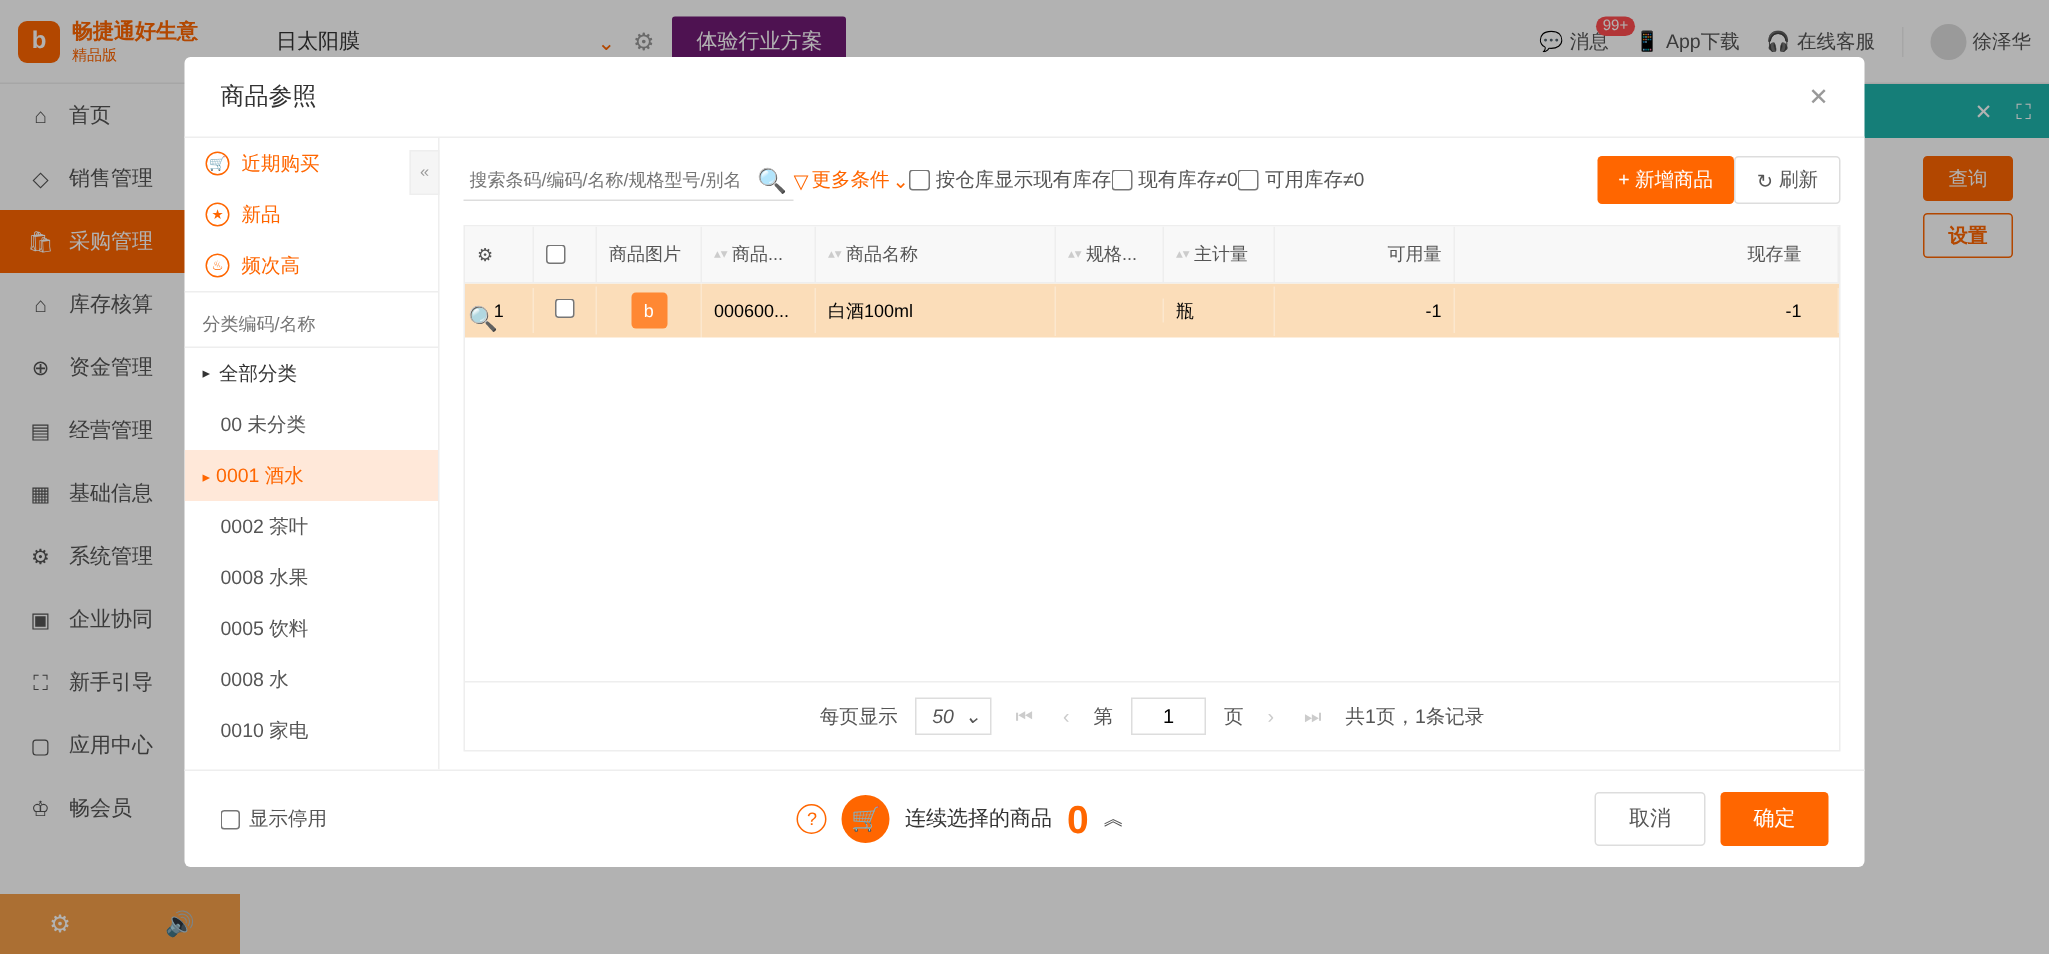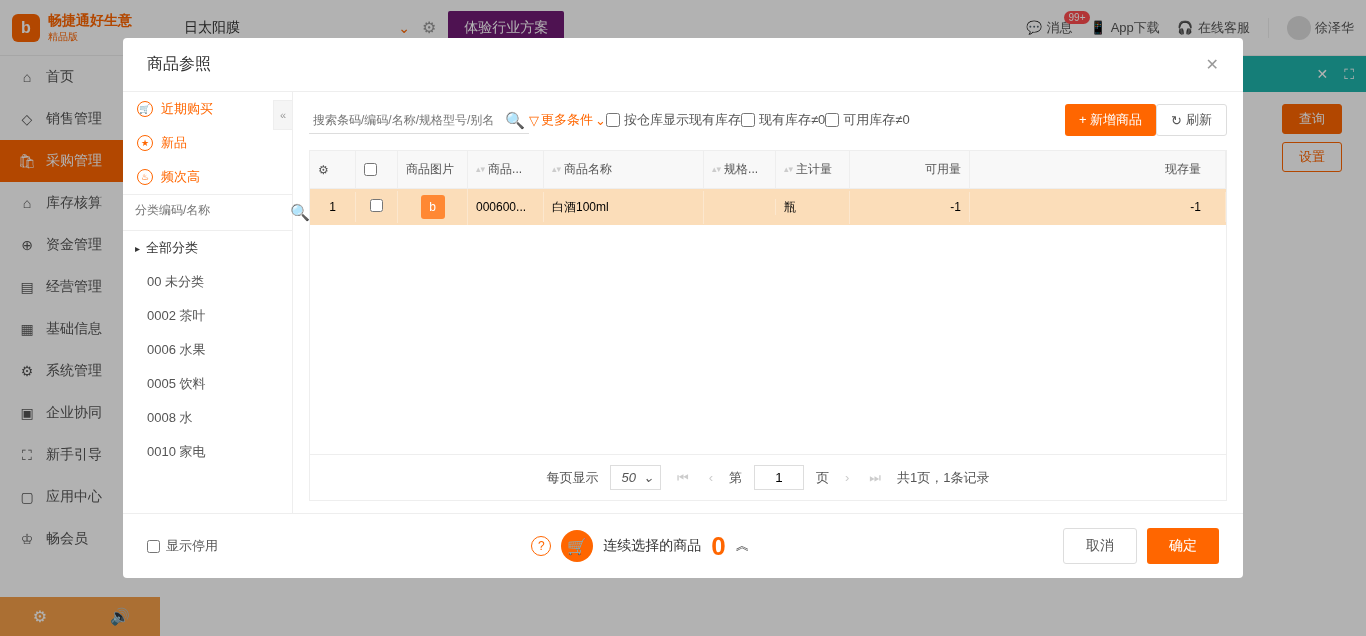--- a/index.html
+++ b/index.html
@@ -28,37 +28,37 @@
     .sidebar-icon { width: 18px; height: 18px; display: flex; align-items: center; justify-content: center; }
     .sidebar-bottom { margin-top: auto; background: #f5a04a; display: flex; }
     .sidebar-bottom-btn { flex: 1; padding: 10px; color: #fff; text-align: center; }
     
     
     .bg-bar { position: absolute; left: 160px; top: 56px; right: 0; height: 36px; background: #1fb5ac; display: flex; align-items: center; justify-content: flex-end; padding: 0 12px; gap: 16px; color: #fff; font-size: 14px; }
     .bg-content { position: absolute; left: 160px; top: 92px; right: 0; bottom: 0; background: #fff; padding: 20px; }
     .bg-refresh { color: #555; font-size: 13px; display: flex; align-items: center; gap: 4px; }
     .bg-actions { position: absolute; right: 24px; top: 12px; display: flex; flex-direction: column; gap: 8px; }
     .bg-btn-primary { background: #ff6600; color: #fff; border: 1px solid #ff6600; padding: 5px 16px; border-radius: 3px; font-size: 13px; }
-    .bg-btn-outline { background: #fff; color: #ff6600; border: 1px solid #ff6600; padding: 5px 16px; border-radius: 3px; font-size: 13px; }
+    .bg-btn-outline { background: #fff; color: #ff6600; border: 1px solid #ff6600; padding: 5px 16px; border-radius: 3px; font-size: 13px; font-weight: bold; }
     
     
     .modal-overlay { position: absolute; inset: 0; background: rgba(0,0,0,0.3); display: flex; align-items: center; justify-content: center; }
     .modal { width: 1120px; height: 540px; background: #fff; border-radius: 4px; display: flex; flex-direction: column; margin-top: -20px; }
     .modal-header { padding: 16px 24px; border-bottom: 1px solid #eee; display: flex; align-items: center; font-size: 16px; color: #333; }
     .modal-close { margin-left: auto; color: #999; cursor: pointer; font-size: 16px; }
     .modal-body { flex: 1; display: flex; overflow: hidden; }
     
     
     .modal-left { width: 170px; border-right: 1px solid #eee; display: flex; flex-direction: column; position: relative; }
     .modal-left-top { border-bottom: 1px solid #eee; }
     .filter-item { display: flex; align-items: center; gap: 8px; padding: 8px 14px; font-size: 13px; color: #555; }
     .filter-item.orange { color: #ff6600; }
     .filter-icon { width: 16px; height: 16px; border: 1.5px solid currentColor; border-radius: 50%; display: flex; align-items: center; justify-content: center; font-size: 9px; }
     .collapse-toggle { position: absolute; right: -1px; top: 8px; width: 20px; height: 30px; background: #f5f5f5; border: 1px solid #eee; display: flex; align-items: center; justify-content: center; color: #999; font-size: 11px; }
-    .search-category { padding: 8px 12px; display: flex; align-items: flex-start; border-bottom: 1px solid #eee; }
+    .search-category { padding: 8px 12px; display: flex; align-items: flex-end; border-bottom: 1px solid #eee; gap: 22px; }
     .search-category input { border: none; outline: none; flex: 1; font-size: 12px; color: #999; }
     .search-category-icon { color: #ff6600; }
     .category-tree { flex: 1; overflow: auto; font-size: 13px; }
     .tree-item { padding: 8px 12px 8px 24px; color: #555; cursor: pointer; }
     .tree-item.parent { padding-left: 12px; display: flex; align-items: center; gap: 6px; color: #333; }
     .tree-item.active { background: #ffe8d9; color: #ff6600; }
     .tree-item.active::before { content: "▸"; margin-right: 4px; margin-left: -12px; font-size: 10px; }
     .tree-arrow { font-size: 10px; }
     
     
@@ -244,22 +244,23 @@
         <div class="search-category">
           <input placeholder="分类编码/名称" style="">
           <span class="search-category-icon">🔍</span>
         </div>
         <div class="category-tree">
           <div class="tree-item parent">
               <span class="tree-arrow">▸</span>
               <span>全部分类</span>
             </div>
           <div class="tree-item">00 未分类</div>
+          <div class="tree-item active">0001 酒水</div>
           <div class="tree-item">0002 茶叶</div>
-          <div class="tree-item">0006 水果</div>
+          <div class="tree-item">0008 水果</div>
           <div class="tree-item">0005 饮料</div>
           <div class="tree-item">0008 水</div>
           <div class="tree-item">0010 家电</div>
         </div>
       </div>
 
       <div class="modal-right">
         <div class="search-row">
           <div class="search-input-wrap">
             <input placeholder="搜索条码/编码/名称/规格型号/别名" style="">

